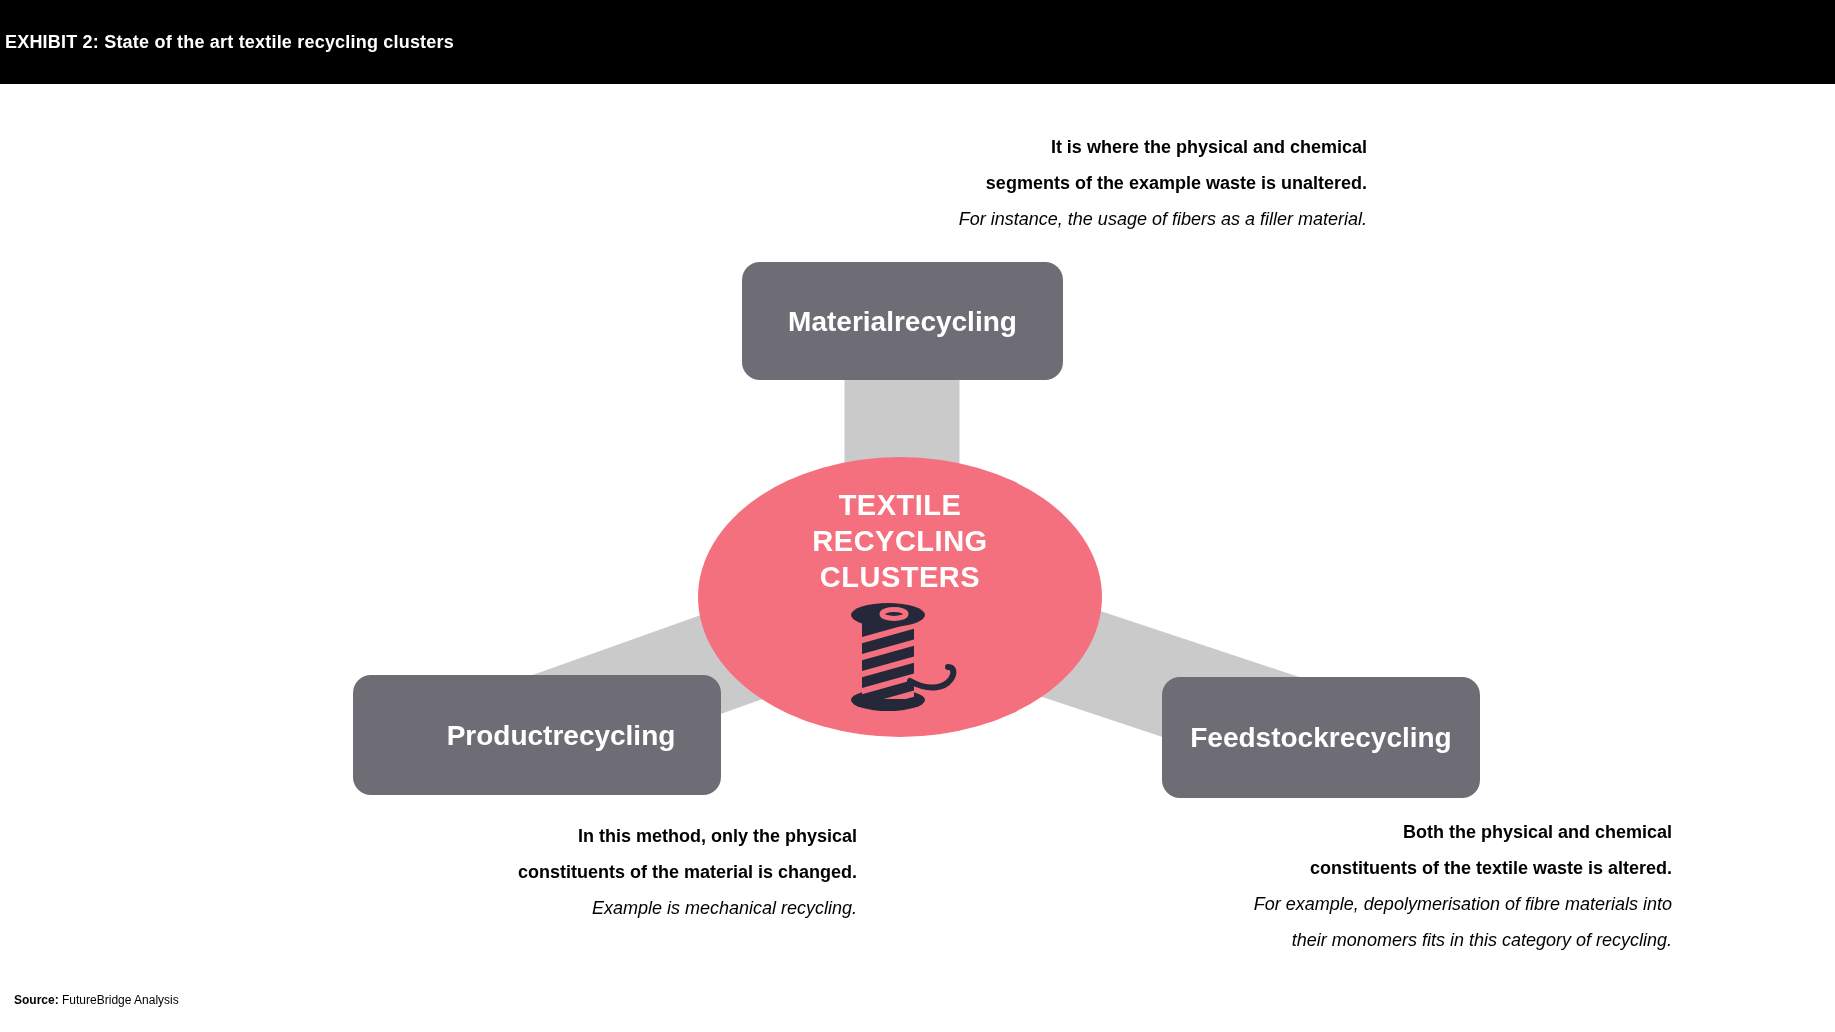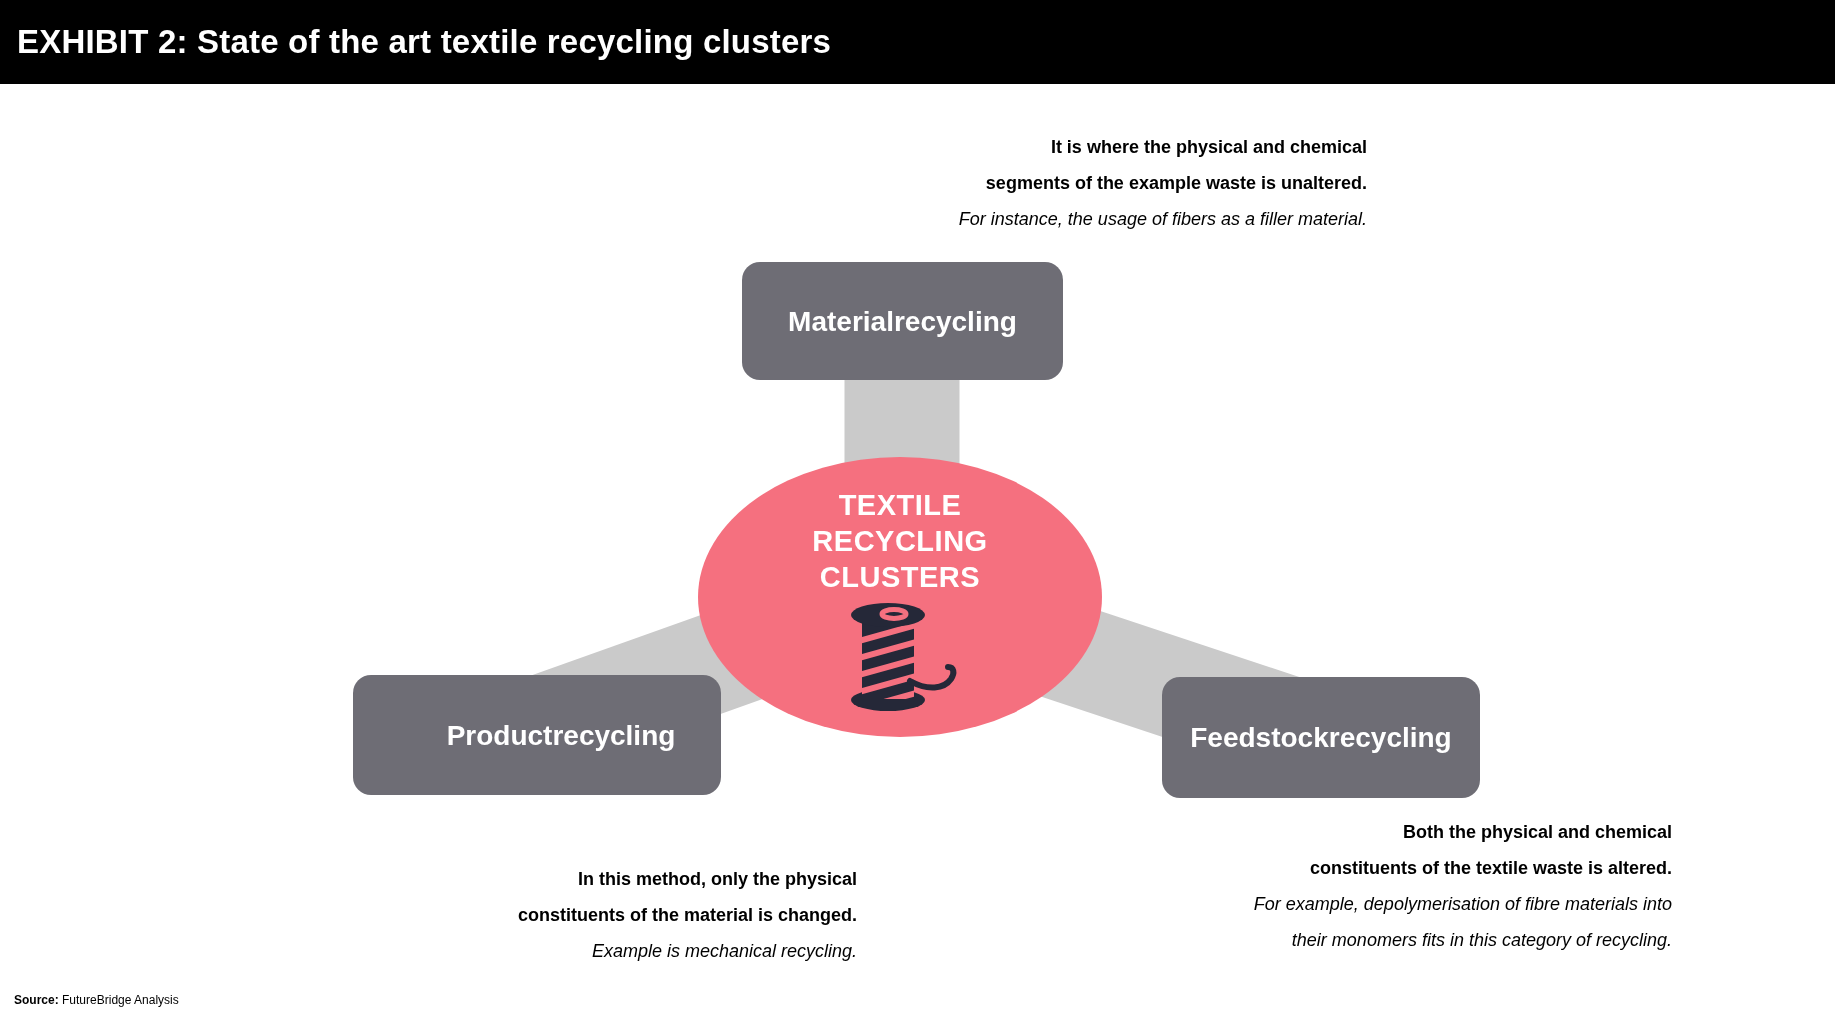--- a/index.html
+++ b/index.html
@@ -6,21 +6,21 @@
   .page{
     position:relative;width:1835px;height:1032px;overflow:hidden;background:#ffffff;
     font-family:"Liberation Sans",sans-serif;color:#000;
   }
   
   .header{
     position:absolute;left:0;top:0;width:1835px;height:84px;
     background:var(--header-bg,#000);display:flex;align-items:center;
   }
   .header-title{
-    color:#fff;font-weight:700;font-size:33px;padding-left:17px;letter-spacing:.2px;
+    color:#fff;font-weight:700;font-size:18px;padding-left:5px;letter-spacing:.2px;
   }
   
   .connectors{position:absolute;left:0;top:0;z-index:1;}
   .connector-line{stroke:var(--connector,#CACACA);}
   
   .hub{
     position:absolute;left:698px;top:457px;width:404px;height:280px;border-radius:50%;
     background:var(--center-fill,#F5707F);z-index:2;text-align:center;
   }
   .hub-title{padding-top:30px;color:#fff;font-weight:700;font-size:29px;line-height:36px;letter-spacing:.5px;}
@@ -37,21 +37,21 @@
   }
   .node-material{left:742px;top:262px;width:321px;height:118px;}
   .node-product{left:353px;top:675px;width:320px;height:120px;padding-left:48px;}
   .node-feedstock{left:1162px;top:677px;width:318px;height:121px;}
   
   .desc{position:absolute;z-index:4;text-align:right;font-size:18px;line-height:36px;}
   .desc div{white-space:nowrap;}
   .desc .b{font-weight:700;}
   .desc .i{font-style:italic;font-weight:400;}
   .desc-material{left:467px;top:129px;width:900px;}
-  .desc-product{left:157px;top:818px;width:700px;margin-top:43px;}
+  .desc-product{left:157px;top:818px;width:700px;}
   .desc-feedstock{left:972px;top:814px;width:700px;}
   
   .source{position:absolute;left:14px;top:993px;z-index:4;font-size:12px;}
   .source .b{font-weight:700;}
 </style>
 </head>
 <body>
 
 <div class="page">
 

